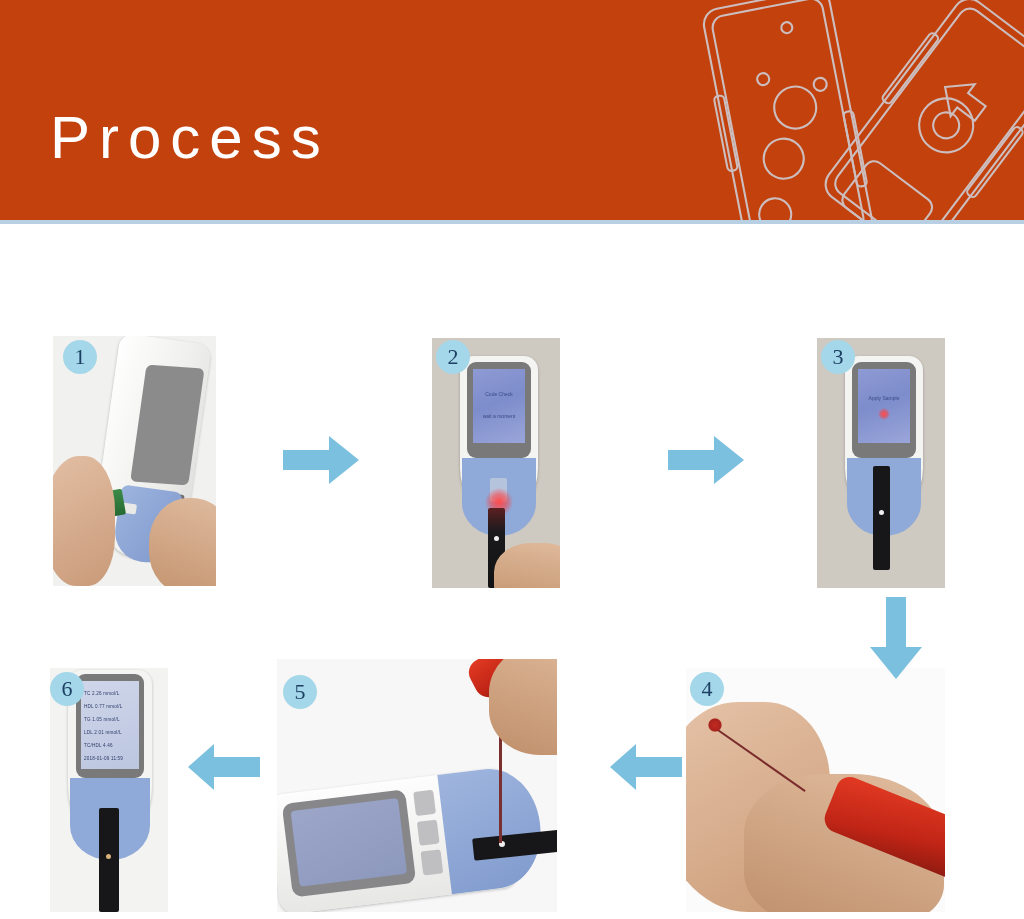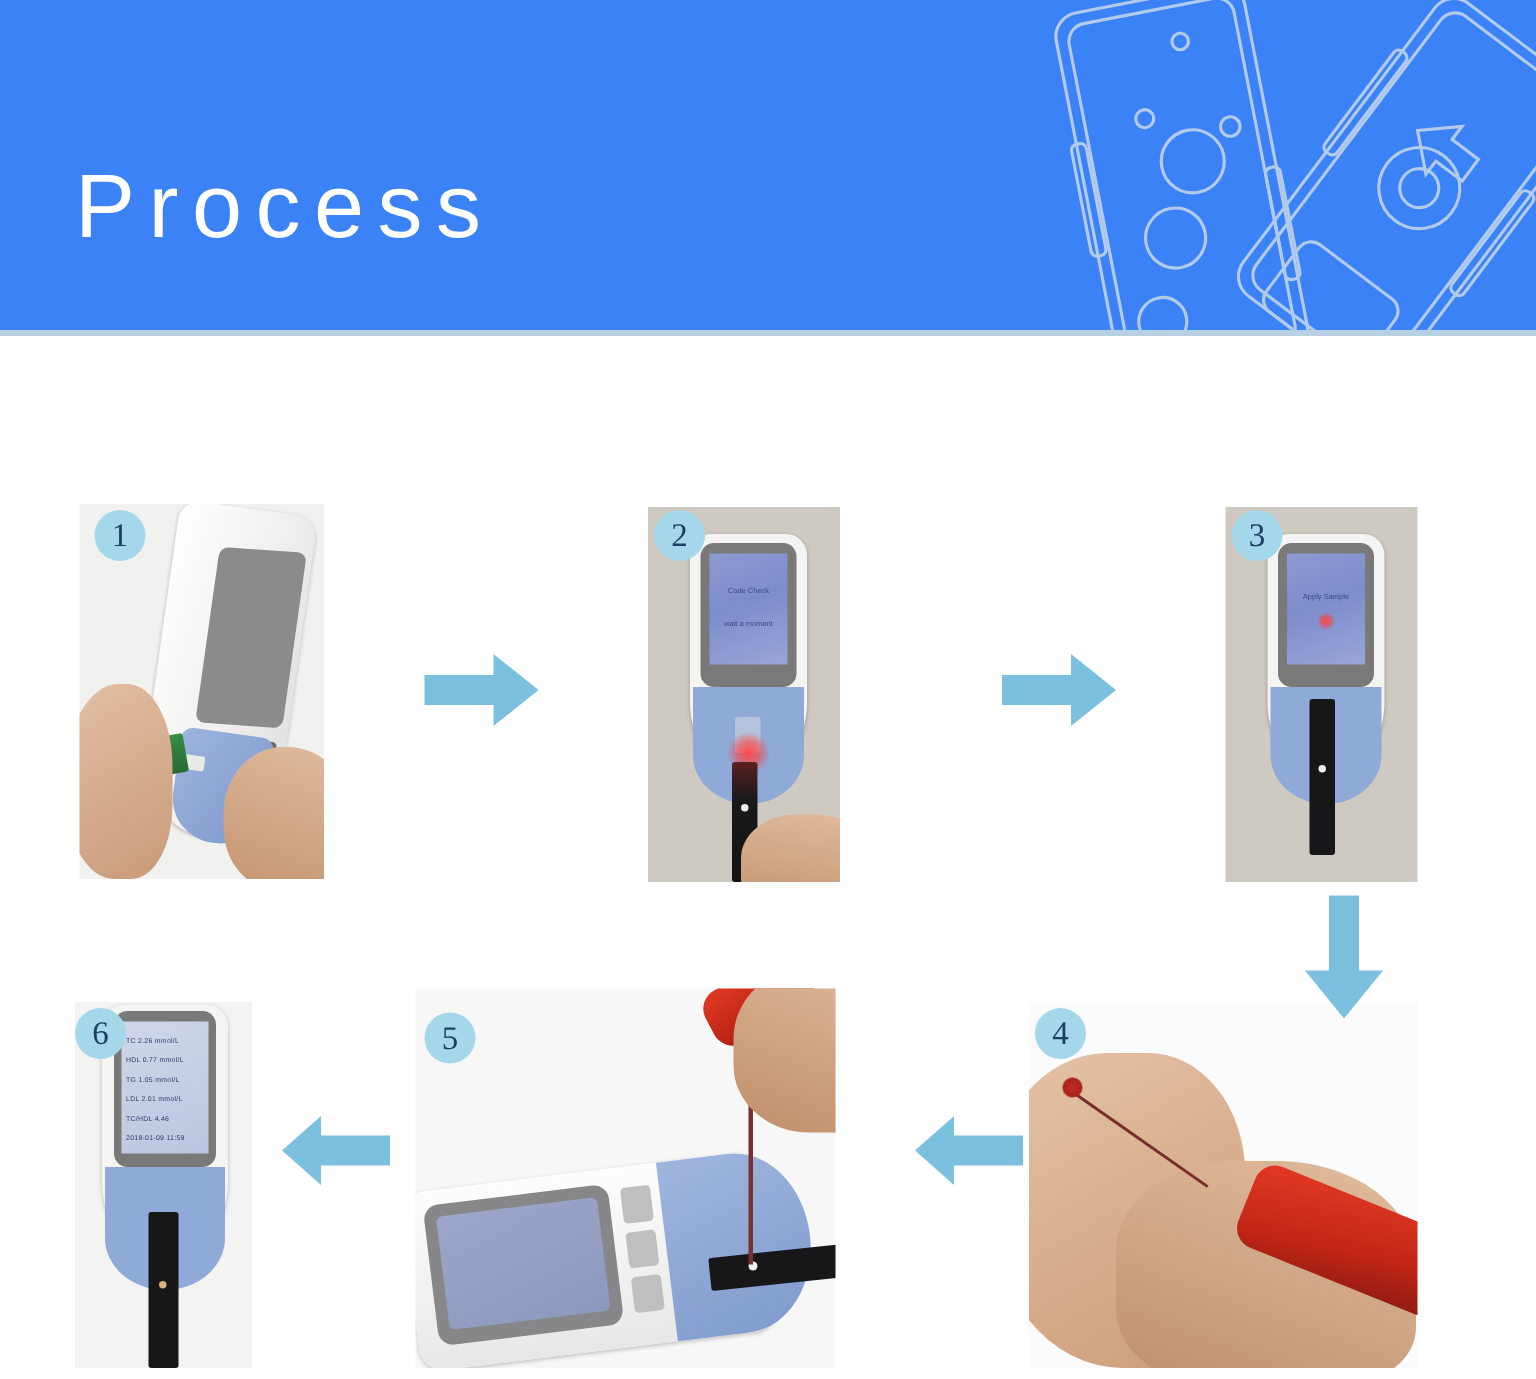--- a/index.html
+++ b/index.html
@@ -9,21 +9,21 @@
     background:#ffffff;
     font-family:"Liberation Sans", sans-serif;
     overflow:hidden;
     position:relative;
   }
   #page{position:relative;width:1024px;height:919px;overflow:hidden;background:#fff;}
 
   
   .banner{
     position:absolute;left:0;top:0;width:1024px;height:220px;
-    background:#3b82f6;
+    background:#c2410c;
     overflow:hidden;
   }
   .banner-underline{
     position:absolute;left:0;top:220px;width:1024px;height:4px;
     background:#b9cfe4;
   }
   .banner-title{
     position:absolute;left:50px;top:108px;
     color:#ffffff;
     font-size:60px;

